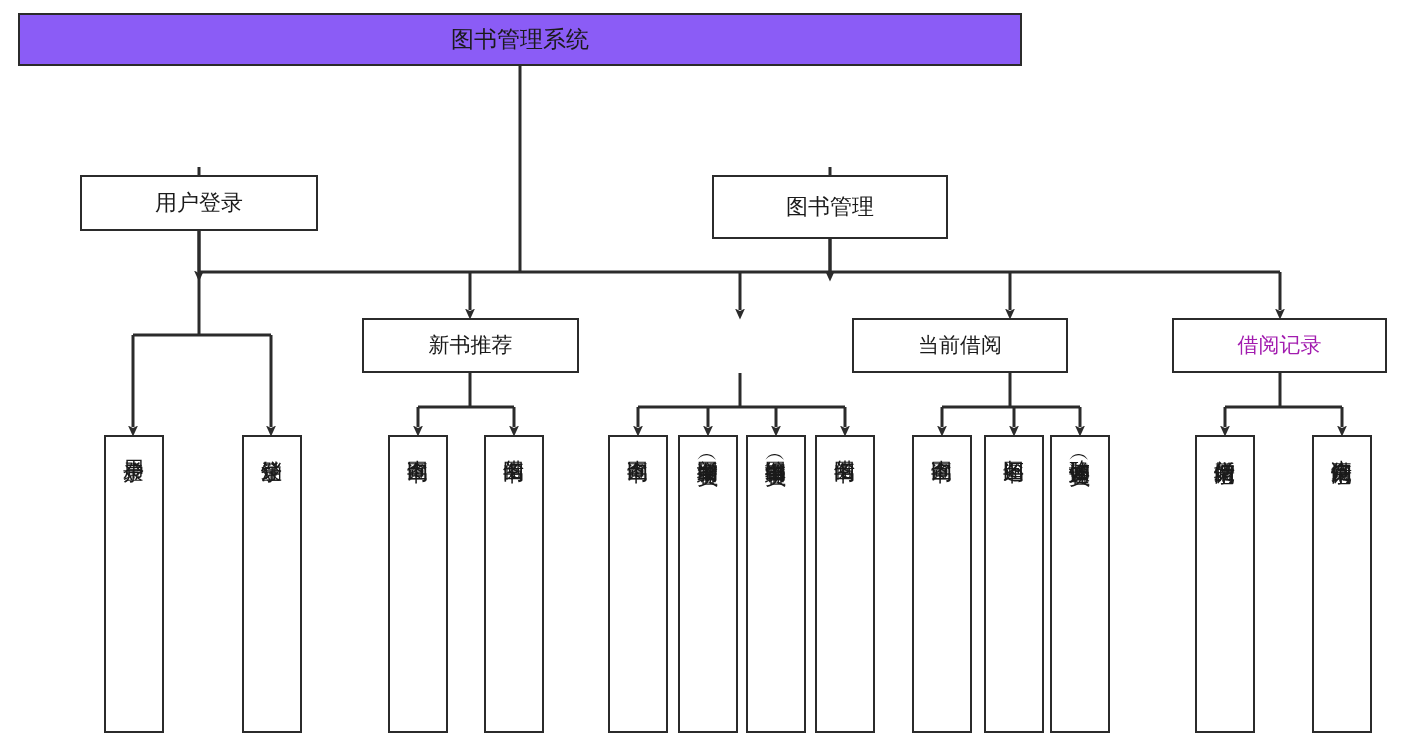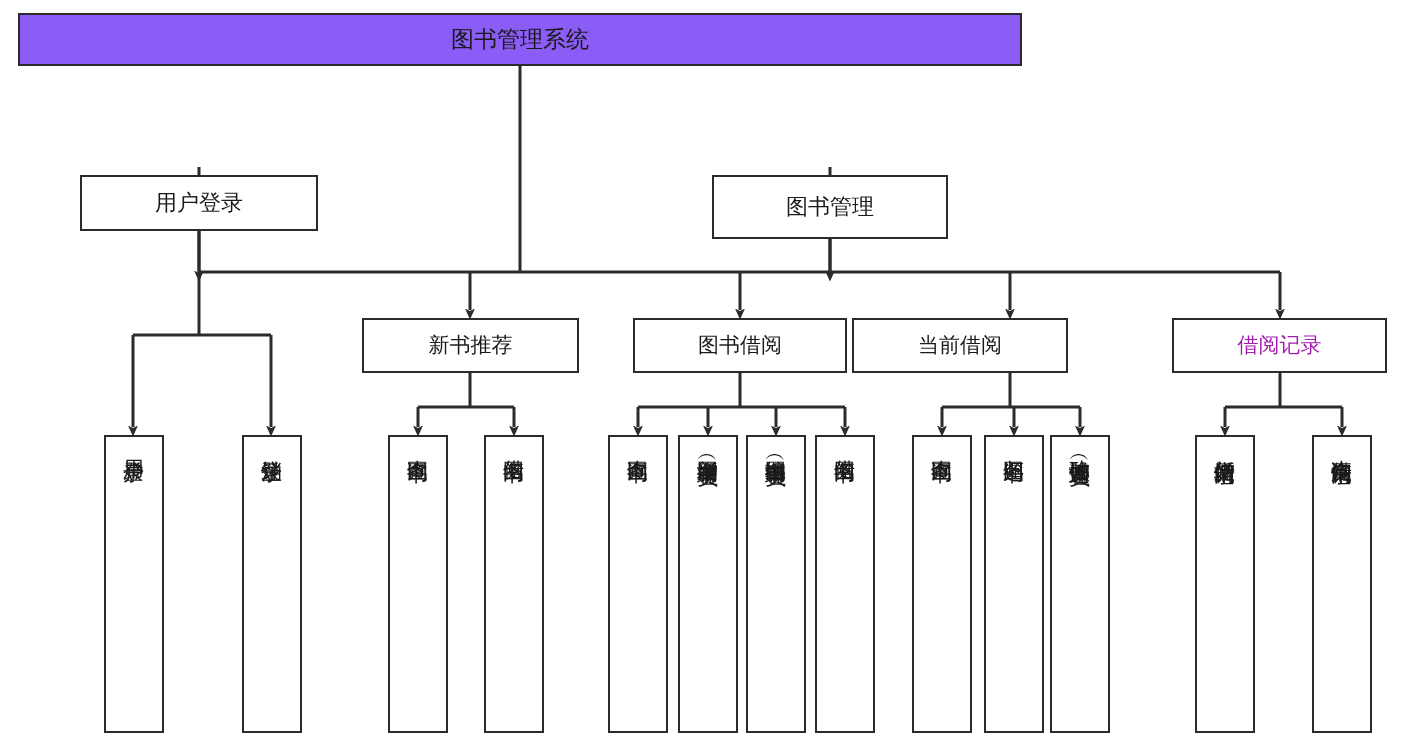--- a/index.html
+++ b/index.html
@@ -133,23 +133,20 @@
   <div class="node lvl2" style="left: 80px; top: 175px; width: 238px; height: 56px; border-color: rgb(43, 43, 43); background: rgb(255, 255, 255); color: rgb(26, 26, 26);">
     <span class="lbl">用户登录</span>
   </div>
   <div class="node lvl2" style="left: 712px; top: 175px; width: 236px; height: 64px; border-color: rgb(43, 43, 43); background: rgb(255, 255, 255); color: rgb(26, 26, 26);">
     <span class="lbl">图书管理</span>
   </div>
 
   <div class="node lvl3" style="left: 362px; top: 318px; width: 217px; height: 55px; border-color: rgb(43, 43, 43); background: rgb(255, 255, 255); color: rgb(26, 26, 26);">
     <span class="lbl">新书推荐</span>
   </div>
-  <div class="node lvl3" style="left: 633px; top: 318px; width: 214px; height: 55px; border-color: rgb(43, 43, 43); background: rgb(255, 255, 255); color: rgb(26, 26, 26);">
-    <span class="lbl">图书借阅</span>
-  </div>
   <div class="node lvl3" style="left: 852px; top: 318px; width: 216px; height: 55px; border-color: rgb(43, 43, 43); background: rgb(255, 255, 255); color: rgb(26, 26, 26);">
     <span class="lbl">当前借阅</span>
   </div>
   <div class="node lvl3" style="left: 1172px; top: 318px; width: 215px; height: 55px; border-color: rgb(43, 43, 43); background: rgb(255, 255, 255); color: #a21caf;">
     <span class="lbl">借阅记录</span>
   </div>
 
   <div class="node leaf" style="left: 104px; top: 435px; width: 60px; height: 298px; border-color: rgb(43, 43, 43); background: rgb(255, 255, 255); color: rgb(26, 26, 26);">
     <span class="lbl">用户登录</span>
   </div>

